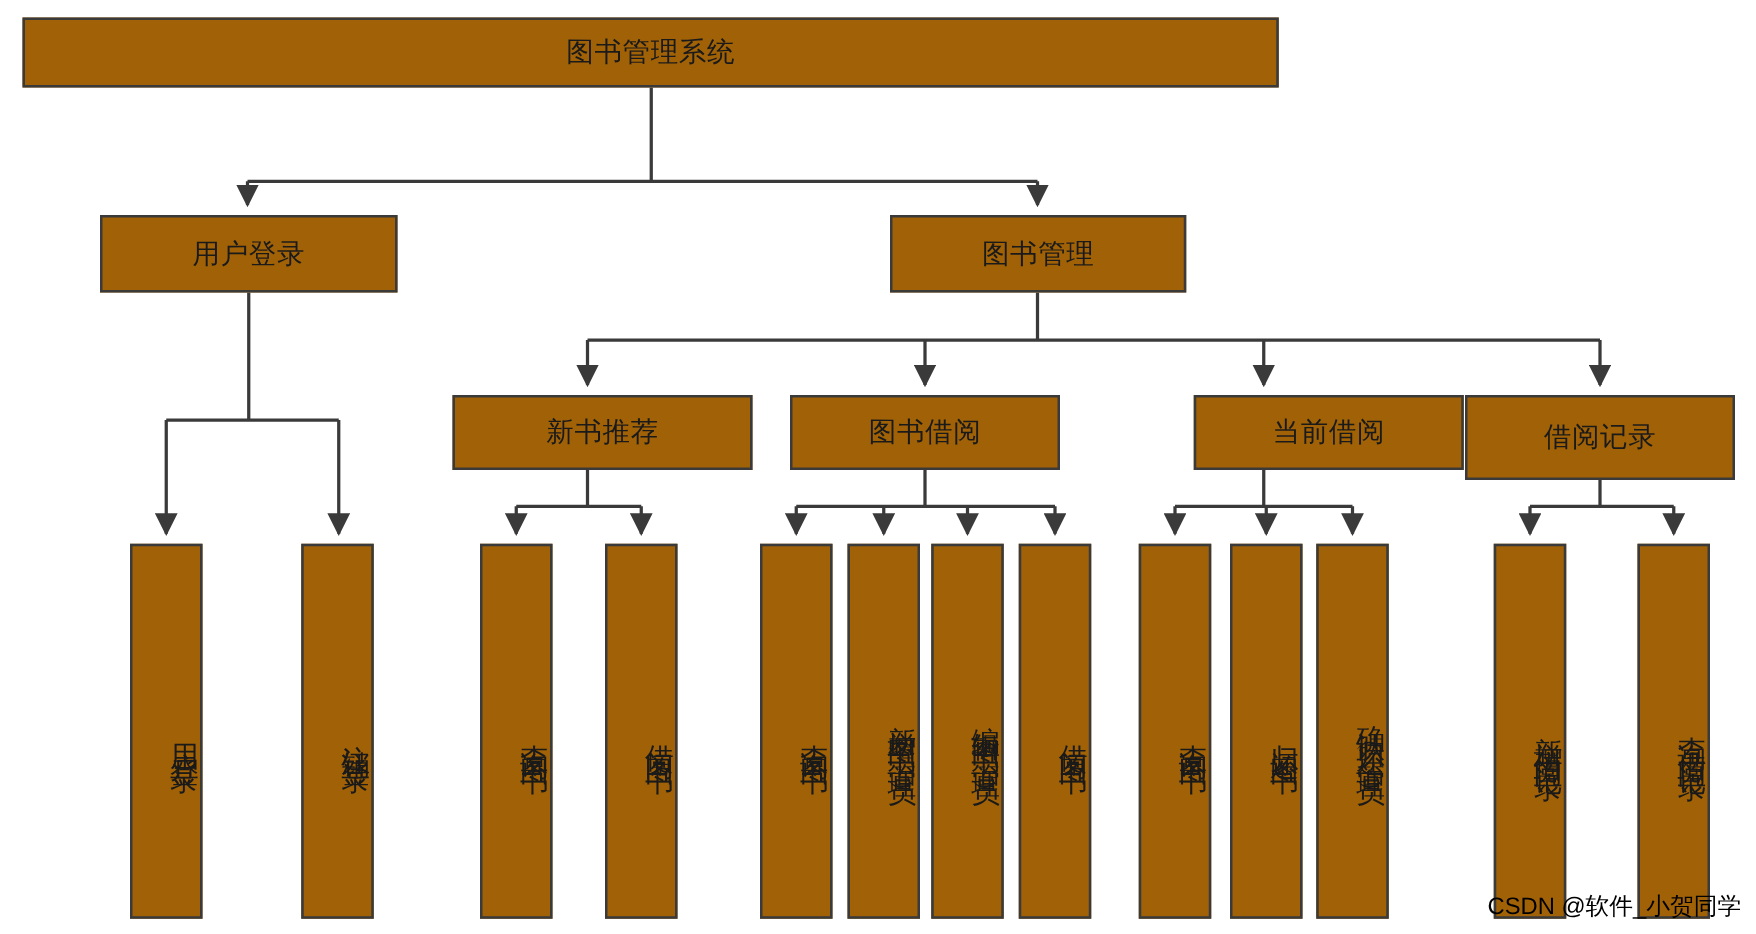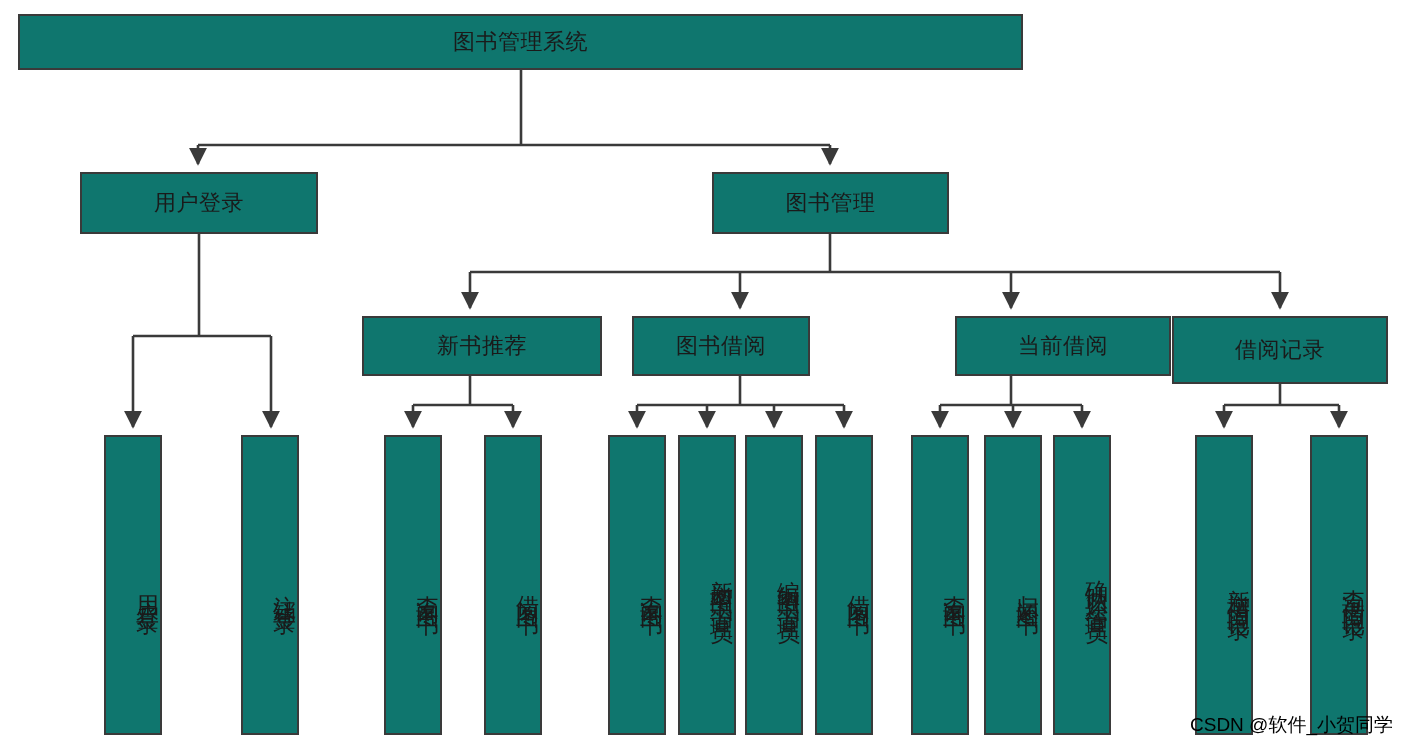--- a/index.html
+++ b/index.html
@@ -19,21 +19,21 @@
     position: absolute;
     left: 0;
     top: 0;
     width: 1405px;
     height: 747px;
   }
   .node {
     position: absolute;
     box-sizing: border-box;
     border: 2.5px solid #3a3a3a;
-    background: #0f766e;
+    background: #a16207;
     color: #1a1a1a;
     display: flex;
     align-items: center;
     justify-content: center;
     text-align: center;
     z-index: 3;
   }
   .node.horiz {
     font-size: 22px;
     letter-spacing: 0.5px;
@@ -127,21 +127,21 @@
   <div class="node horiz" style="left:80px;top:172px;width:238px;height:62px;">
     <span>用户登录</span>
   </div>
   <div class="node horiz" style="left:712px;top:172px;width:237px;height:62px;">
     <span>图书管理</span>
   </div>
 
   <div class="node horiz" style="left:362px;top:316px;width:240px;height:60px;">
     <span>新书推荐</span>
   </div>
-  <div class="node horiz" style="left:632px;top:316px;width:178px;height:60px;">
+  <div class="node horiz" style="left:632px;top:316px;width:216px;height:60px;">
     <span>图书借阅</span>
   </div>
   <div class="node horiz" style="left:955px;top:316px;width:216px;height:60px;">
     <span>当前借阅</span>
   </div>
   <div class="node horiz" style="left:1172px;top:316px;width:216px;height:68px;">
     <span>借阅记录</span>
   </div>
 
   <div class="node vert" style="left:104px;top:435px;width:58px;height:300px;">

